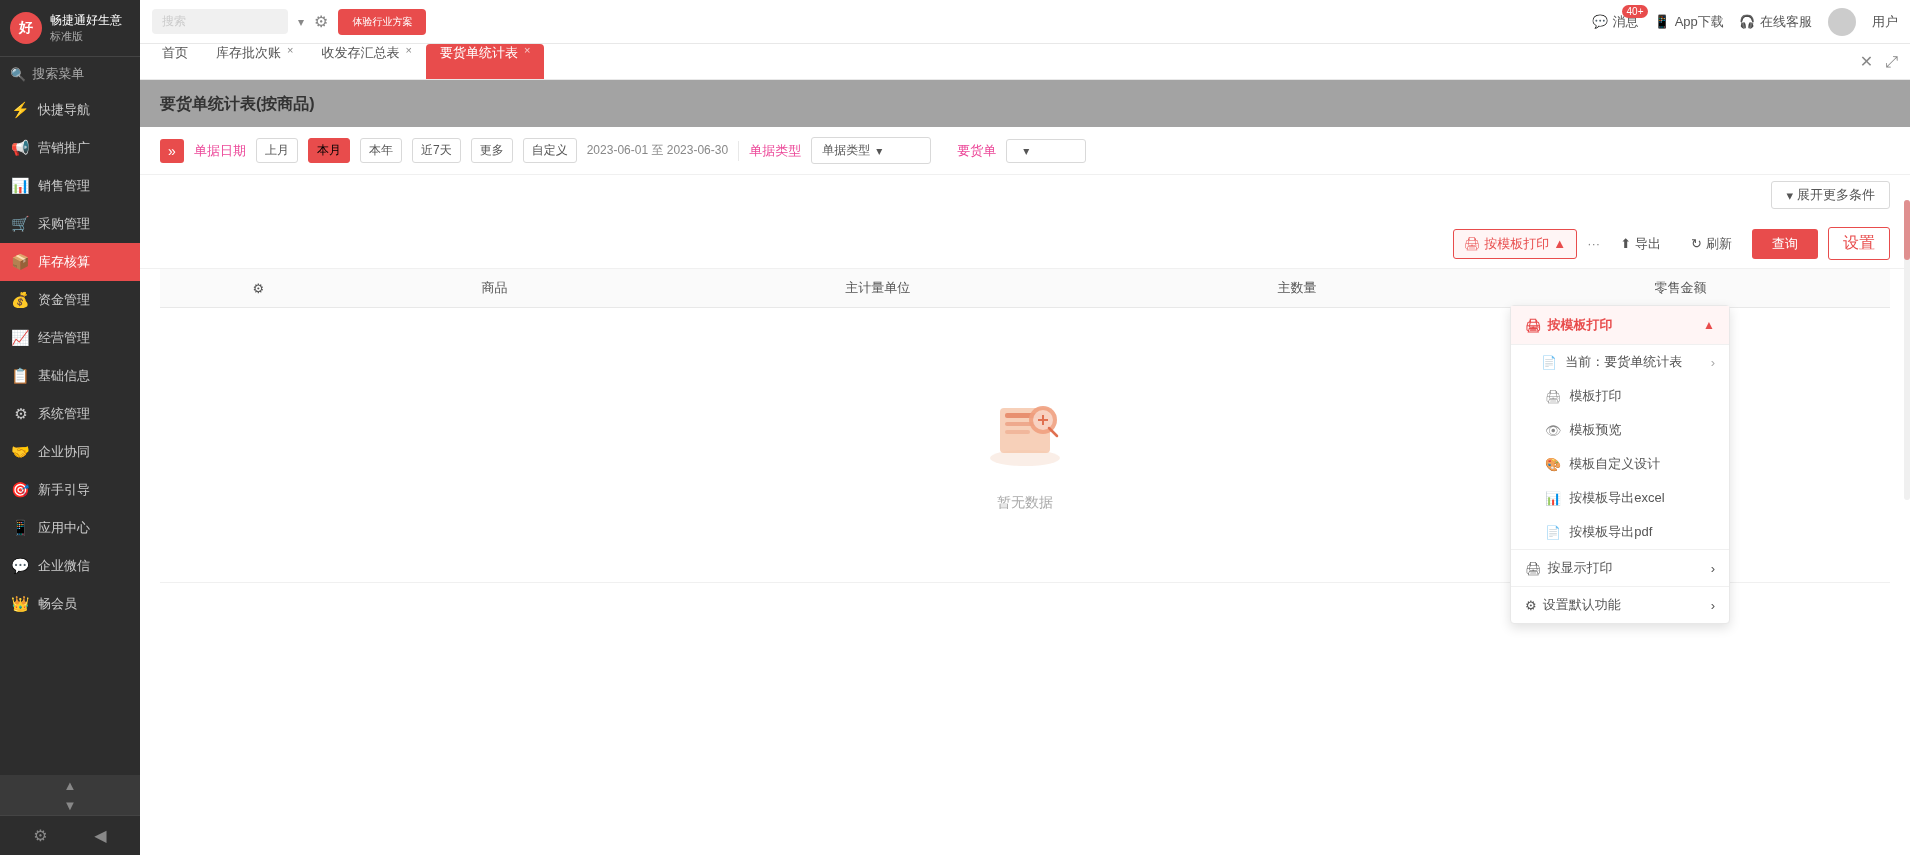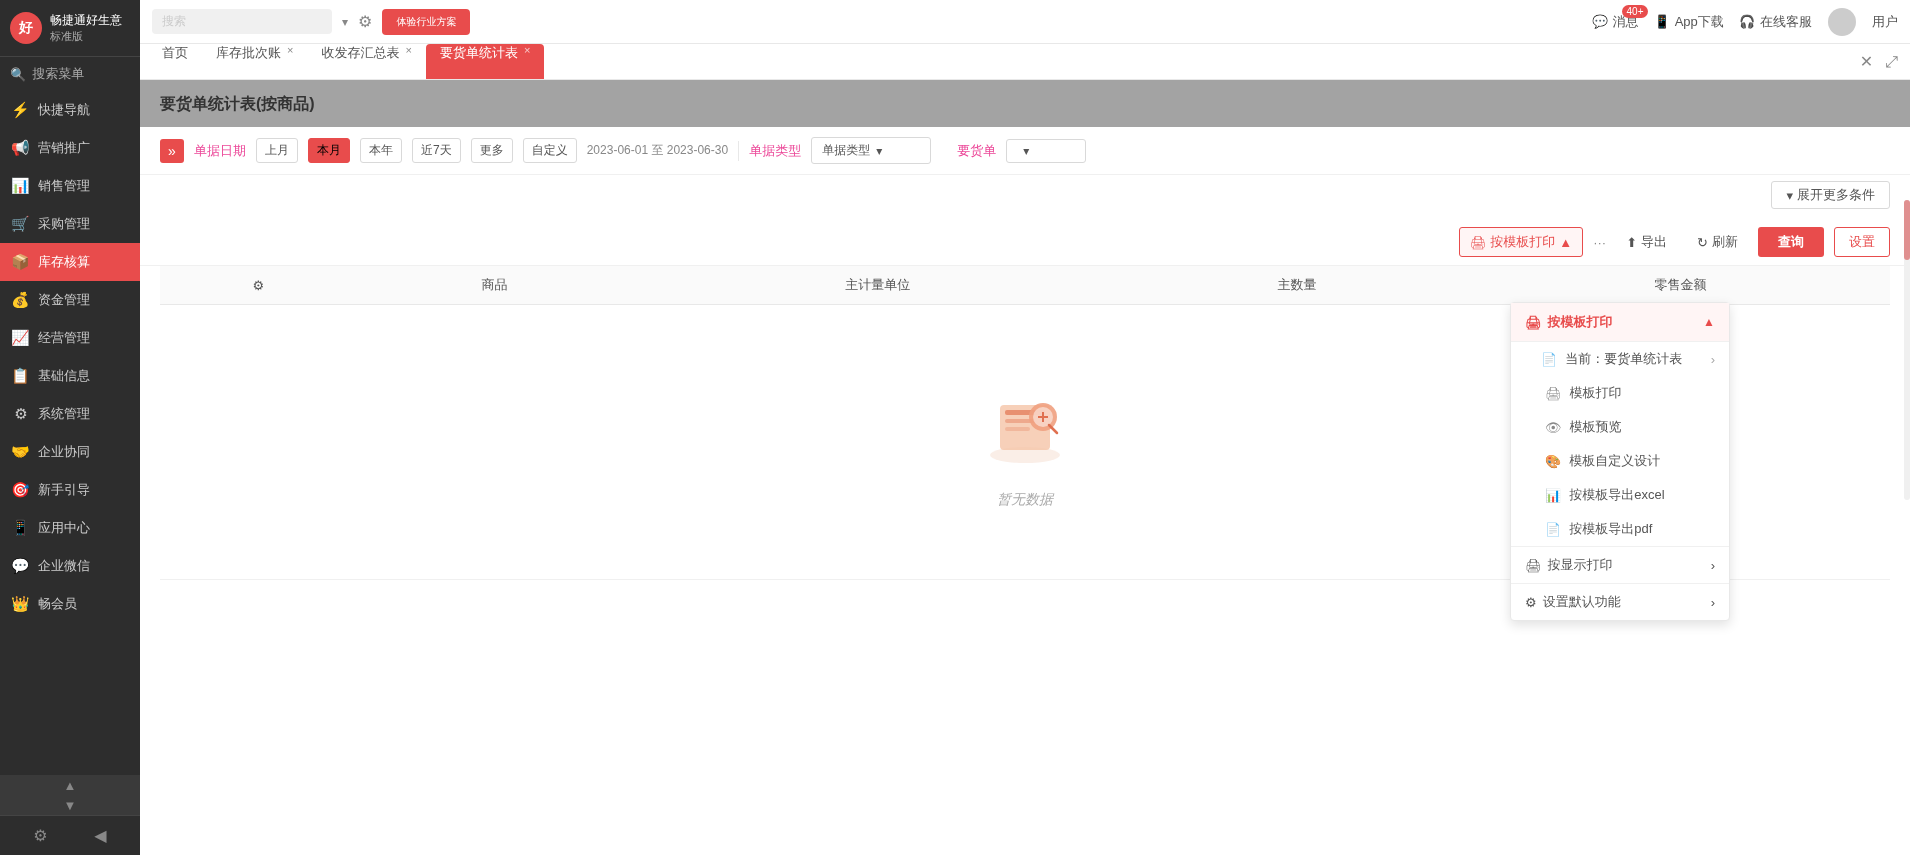--- a/index.html
+++ b/index.html
@@ -120,21 +120,21 @@
       padding: 0 12px;
       border-bottom: 1px solid #e8e8e8;
       gap: 10px;
     }
     .topbar-search {
       background: #f0f0f0;
       border-radius: 4px;
       padding: 4px 10px;
       color: #999;
       font-size: 12px;
-      width: 180px;
+      width: 136px;
     }
     .topbar-dropdown {
       color: #888;
       cursor: pointer;
       font-size: 12px;
     }
     .topbar-gear {
       color: #888;
       cursor: pointer;
       font-size: 16px;
@@ -346,30 +346,29 @@
       padding: 5px 10px;
     }
     .query-btn {
       background: #e84c4c;
       color: white;
       border: none;
       padding: 6px 20px;
       border-radius: 3px;
       cursor: pointer;
       font-size: 13px;
-      font-weight: bold;
     }
     .settings-btn {
       border: 1px solid #e84c4c;
       color: #e84c4c;
       background: #fff;
       padding: 5px 14px;
       border-radius: 3px;
       cursor: pointer;
-      font-size: 13px;
+      font-size: 16px;
     }
 
     
     .table-area {
       flex: 1;
       background: #fff;
       overflow: auto;
       padding: 0 20px;
     }
     .data-table {
@@ -383,21 +382,20 @@
       padding: 10px 12px;
       text-align: center;
       color: #555;
       font-weight: normal;
     }
     .data-table td {
       border-bottom: 1px solid #f0f0f0;
       padding: 10px 12px;
       text-align: center;
       color: #333;
-      font-style: italic;
     }
 
     
     .empty-state {
       display: flex;
       flex-direction: column;
       align-items: center;
       justify-content: center;
       padding: 60px 0;
       color: #aaa;

